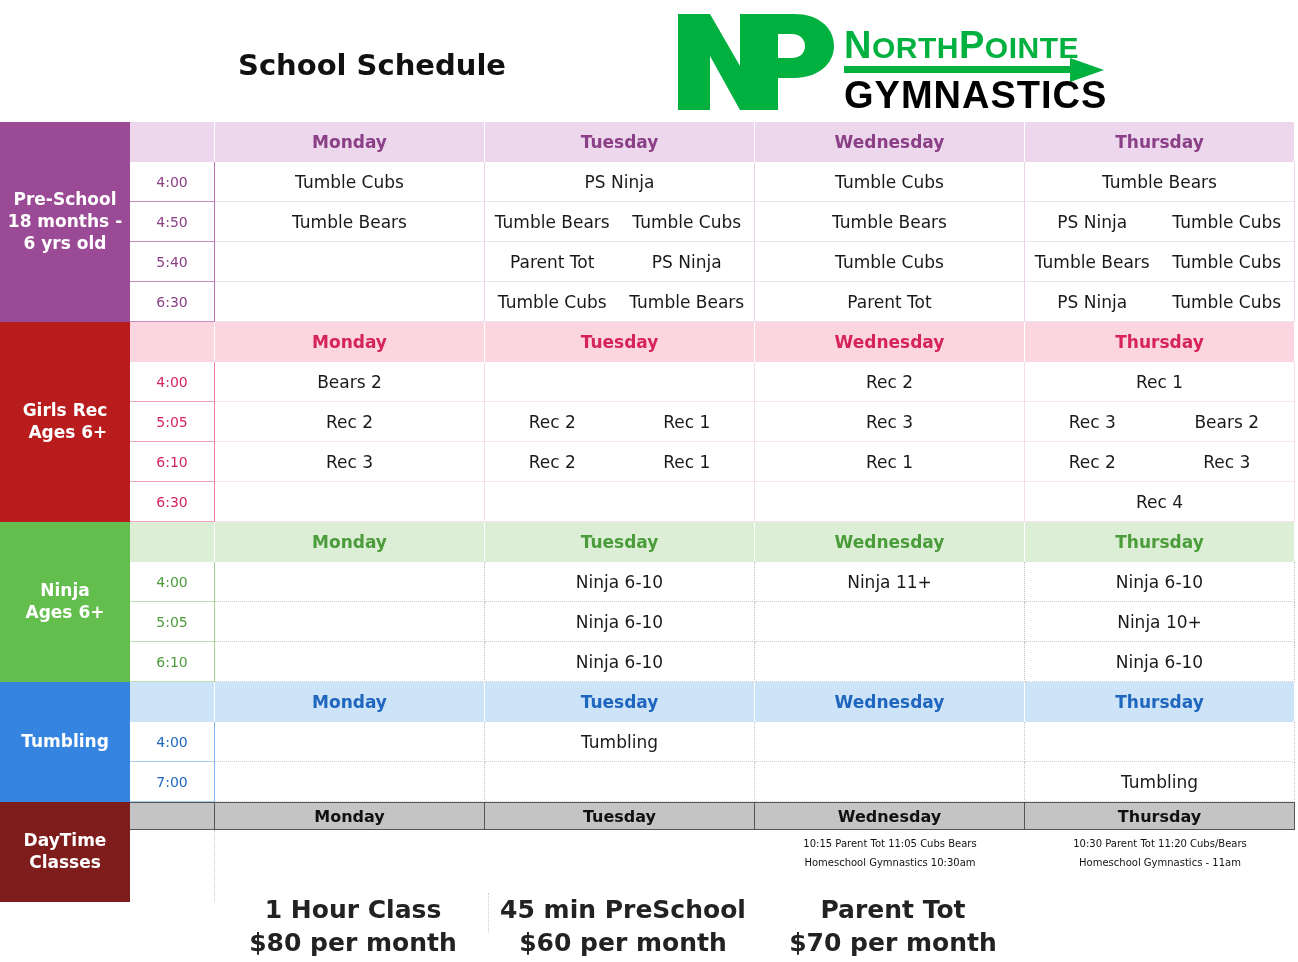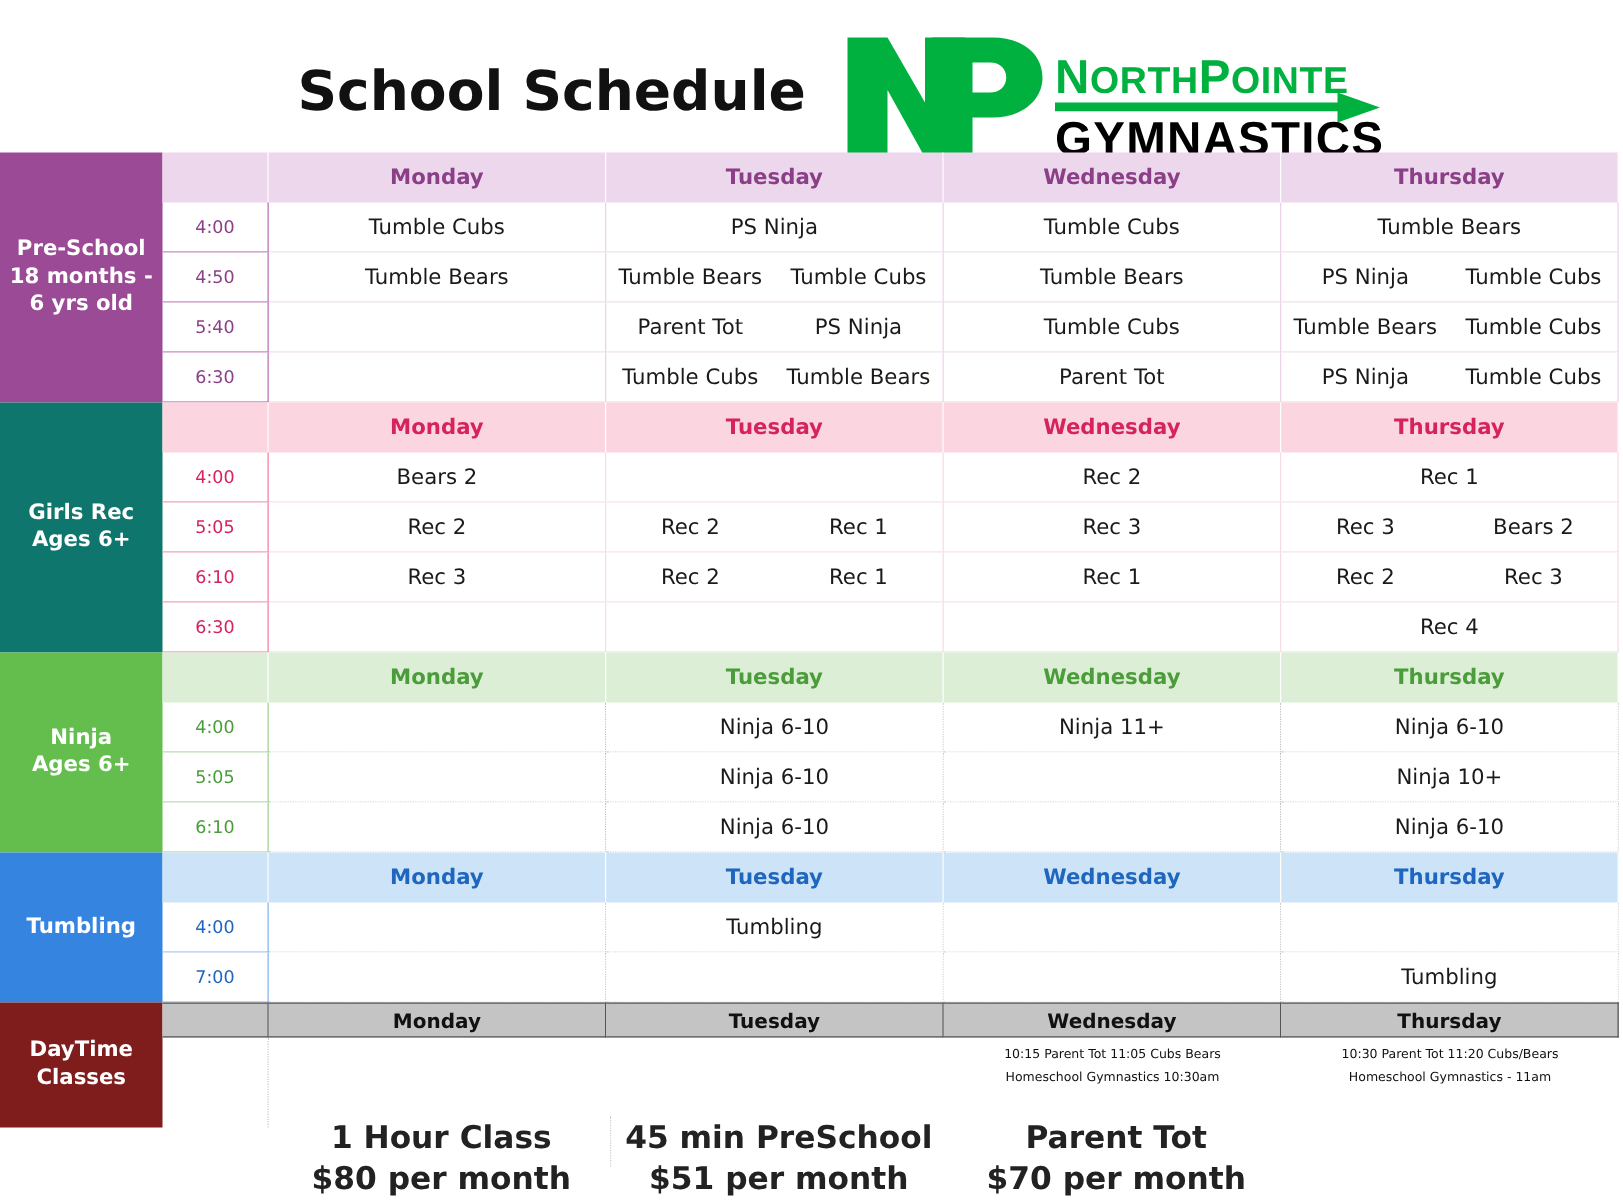--- a/index.html
+++ b/index.html
@@ -8,24 +8,24 @@
     background:#ffffff;
     font-family:"DejaVu Sans","Liberation Sans",sans-serif;
     overflow:hidden;
   }
   .page{position:relative;width:1298px;height:962px;}
 
   
   .header{position:absolute;left:0;top:0;width:1298px;height:122px;}
   .title{
     position:absolute;left:238px;top:48px;
-    font-size:44px;font-weight:bold;color:#111;letter-spacing:0px;
+    font-size:29px;font-weight:bold;color:#111;letter-spacing:0px;
     white-space:nowrap;
   }
-  .logo{position:absolute;left:672px;top:24px;width:440px;height:108px;}
+  .logo{position:absolute;left:672px;top:8px;width:440px;height:108px;}
   .logo svg{display:block;}
 
   
   .sched{position:absolute;left:0;top:122px;width:1298px;}
   .band{position:relative;width:1298px;display:flex;}
   .band-label{
     width:130px;flex:0 0 130px;
     display:flex;align-items:center;justify-content:center;
     text-align:center;color:#fff;font-weight:bold;font-size:17px;
     line-height:1.28;padding:0 4px;box-sizing:border-box;
@@ -49,21 +49,21 @@
   .twin{display:flex;width:100%;}
   .twin > span{flex:1 1 50%;text-align:center;}
   .entry{display:block;width:100%;text-align:center;}
 
   
   .b-pre  .band-label{background:#9B4A96;}
   .b-pre  .hrow .day-cell,.b-pre .hrow .time-cell{background:#EDD7EC;color:#8A3F86;border-right:1px solid #ffffff;}
   .b-pre  .drow .day-cell{border-right:1px solid #EBD4EA;border-bottom:1px solid #F0E2EF;}
   .b-pre  .drow .time-cell{color:#8A3F86;border-right:1px solid #B96FB4;border-bottom:1px solid #C98CC5;}
 
-  .b-girls .band-label{background:#0f766e;}
+  .b-girls .band-label{background:#b91c1c;text-align:right;}
   .b-girls .hrow .day-cell,.b-girls .hrow .time-cell{background:#FBD6E0;color:#D6235B;border-right:1px solid #ffffff;}
   .b-girls .drow .day-cell{border-right:1px solid #F6DDE5;border-bottom:1px solid #F7E4EA;}
   .b-girls .drow .time-cell{color:#D6235B;border-right:1px solid #F07EA1;border-bottom:1px solid #F3A1BC;}
 
   .b-ninja .band-label{background:#64BE4E;}
   .b-ninja .hrow .day-cell,.b-ninja .hrow .time-cell{background:#DCEFD6;color:#4B9C3A;border-right:1px solid #ffffff;}
   .b-ninja .drow .day-cell{border-right:1px dotted #BFBFBF;border-bottom:1px dotted #CFCFCF;}
   .b-ninja .drow .time-cell{color:#4B9C3A;border-right:1px solid #9ED28E;border-bottom:1px solid #BBDFAF;}
 
   .b-tumb .band-label{background:#3585E0;}
@@ -405,17 +405,17 @@
               <div class="note">Homeschool Gymnastics - 11am</div>
             </div>
           </div>
         </div>
       </div>
     </div>
 
   <div class="footer" id="footer">
     <div class="vdash"></div>
   <div class="price" style="left: 218px;"><span>1 Hour Class</span><span class="l2">$80 per month</span></div>
-      <div class="price" style="left: 488px;"><span>45 min PreSchool</span><span class="l2">$51 per month</span></div>
+      <div class="price" style="left: 488px;"><span>45 min PreSchool</span><span class="l2">$60 per month</span></div>
       <div class="price" style="left: 758px;"><span>Parent Tot</span><span class="l2">$70 per month</span></div>
     </div>
 
 </div>
 
 </body></html>

